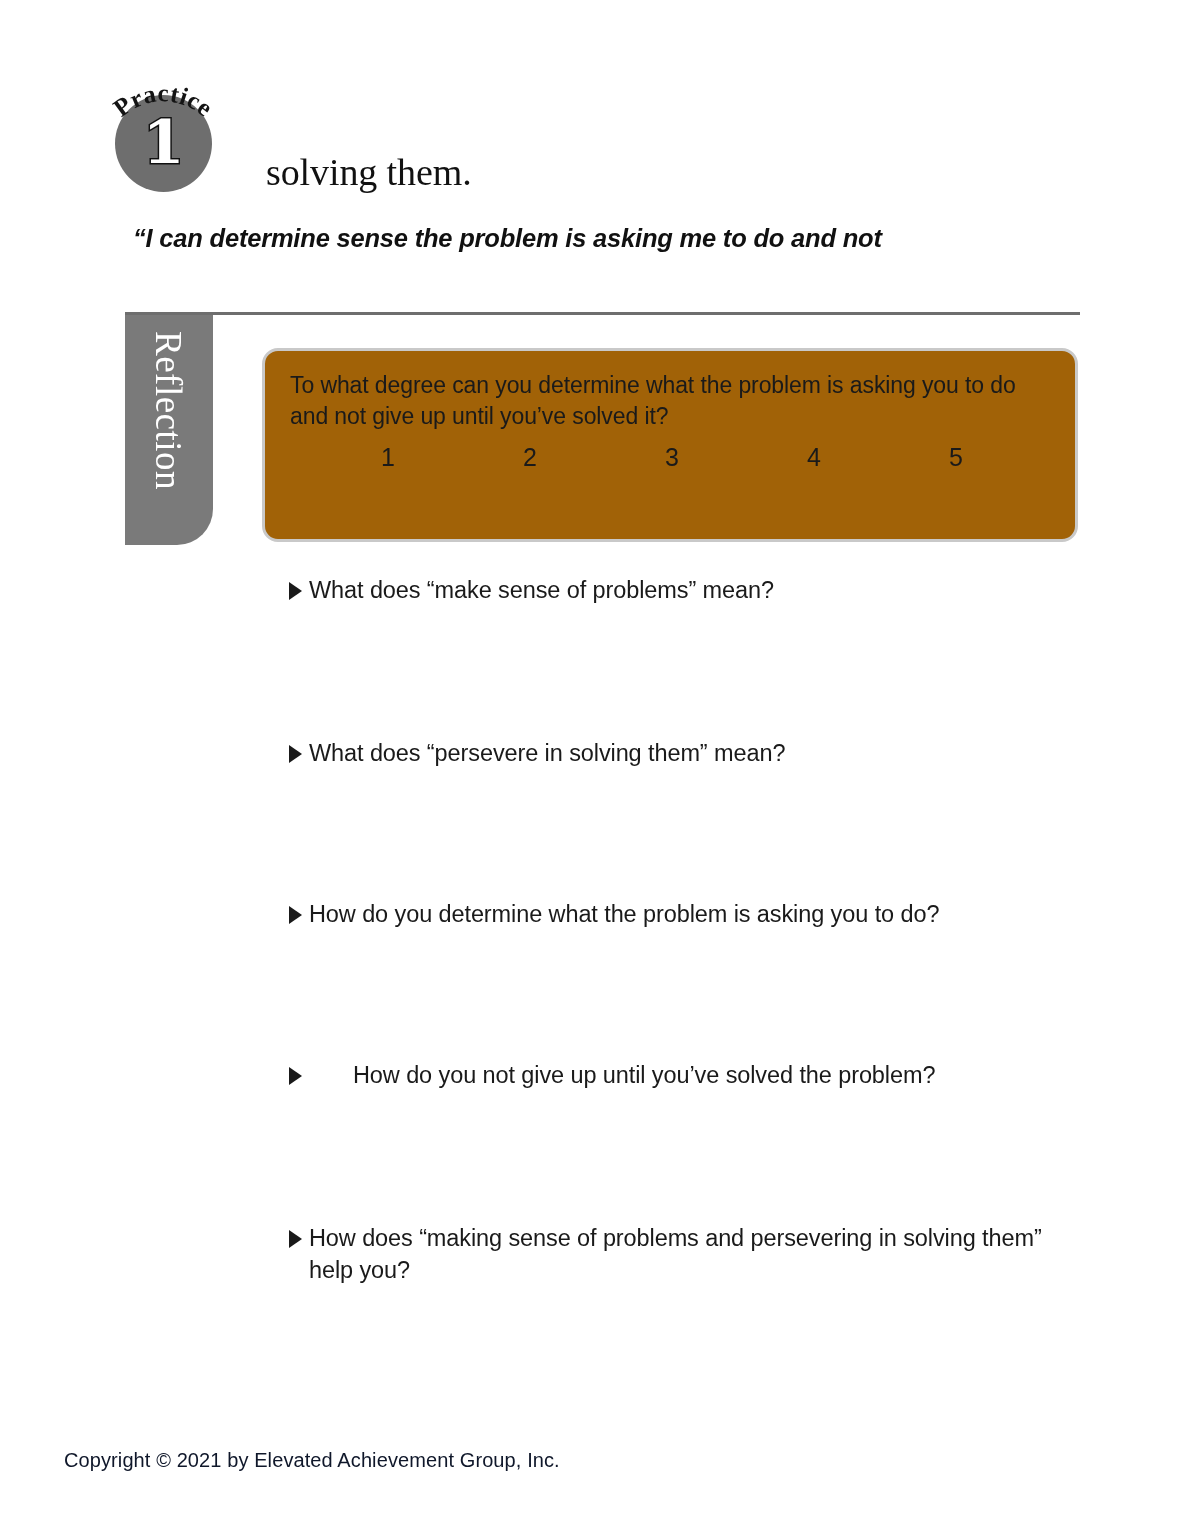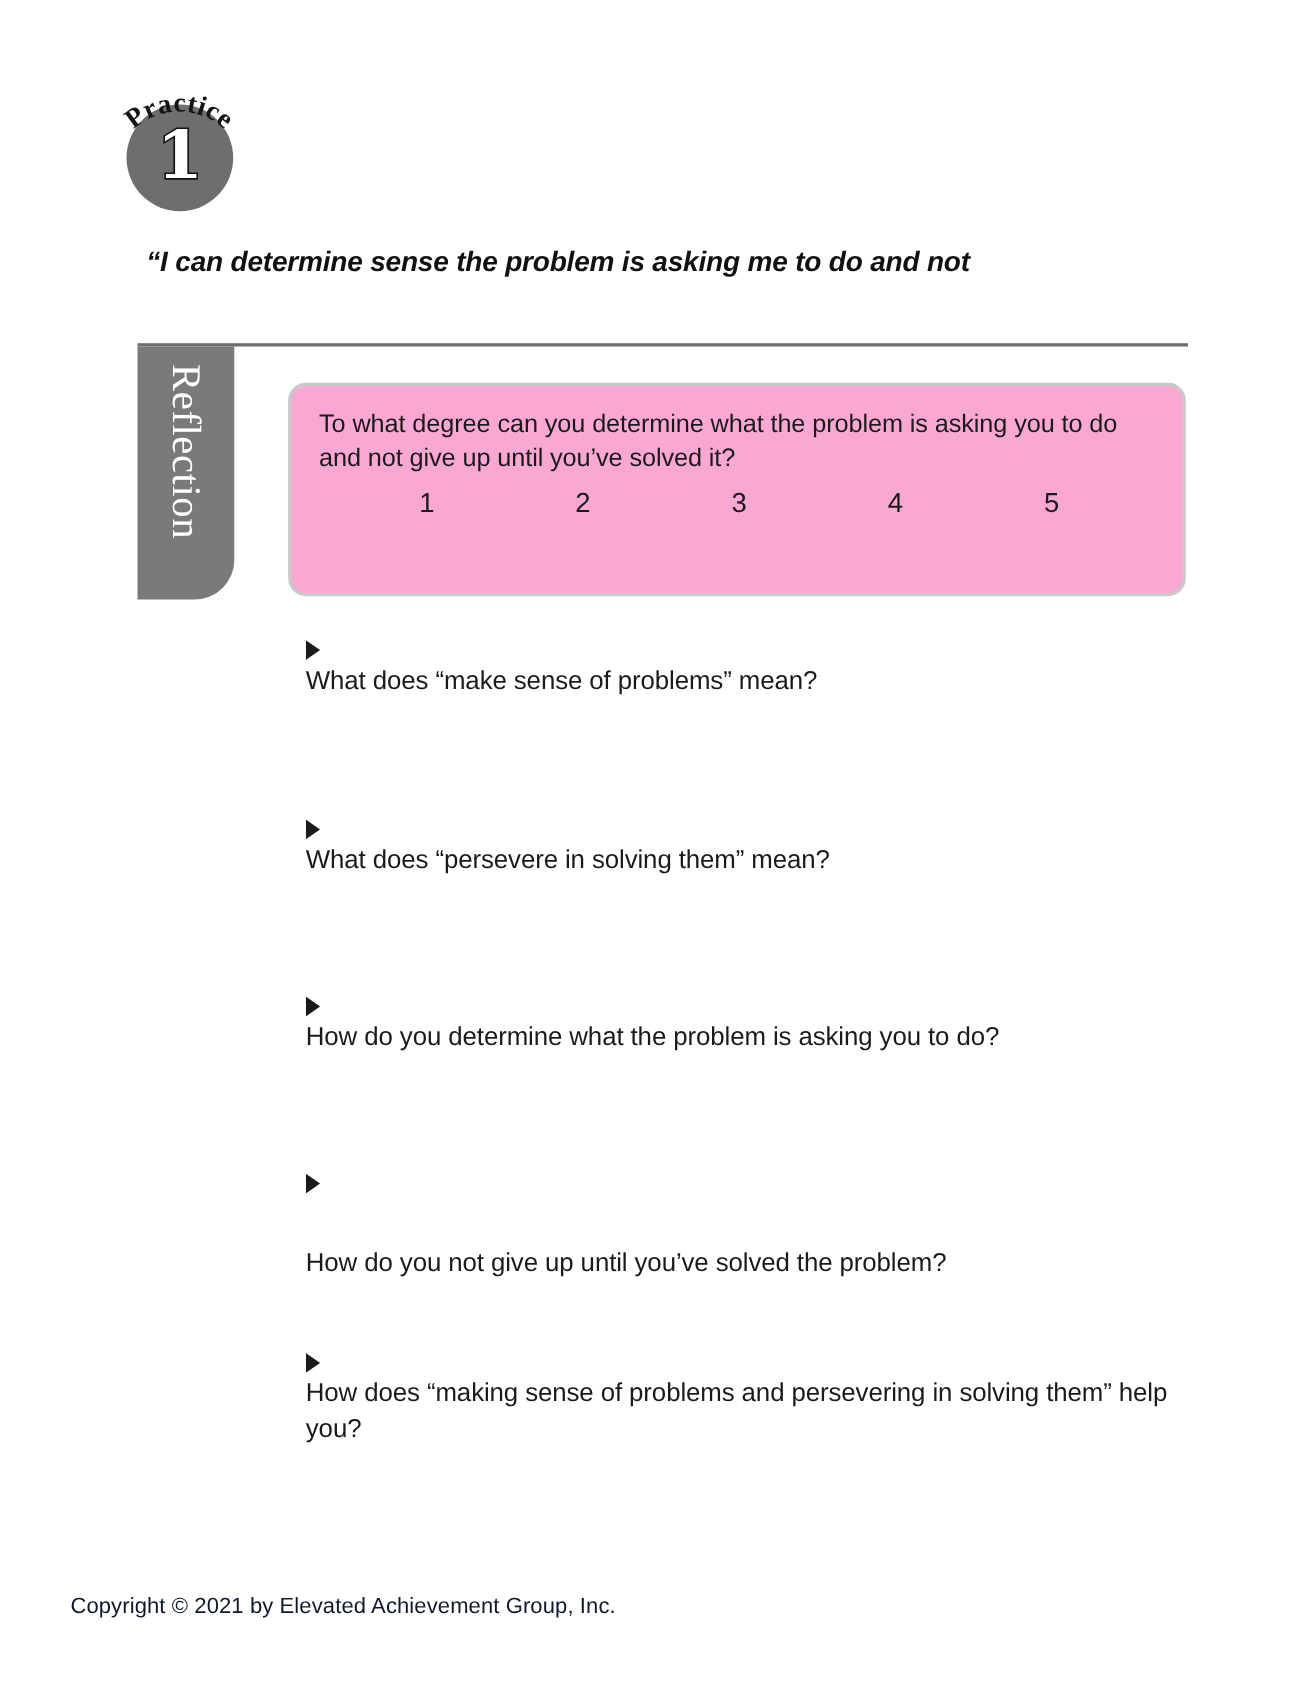--- a/index.html
+++ b/index.html
@@ -142,21 +142,21 @@
   
   #rating-box {
     position: absolute;
     left: 262px;
     top: 348px;
     width: 816px;
     height: 194px;
     border: 3px solid #c9c9c9;
     border-radius: 16px;
     box-sizing: border-box;
-    background: #f9a8d4;
+    background: #a16207;
   }
   #rating-prompt {
     position: absolute;
     left: 25px;
     top: 19px;
     width: 765px;
     font-size: 23px;
     line-height: 1.33;
     color: #1a1a1a;
     letter-spacing: -0.1px;
@@ -183,25 +183,24 @@
   .scale-row.words {
     margin-top: 17px;
   }
   .scale-row.words .scale-cell {
     font-size: 23px;
   }
 
   
   .question {
     position: absolute;
-    left: 278px;
+    left: 289px;
     width: 800px;
     display: flex;
     align-items: flex-start;
-    flex-direction: column;
   }
   .q-arrow {
     flex: 0 0 auto;
     width: 13px;
     height: 20px;
     margin-top: 8px;
     margin-right: 7px;
   }
   .q-arrow svg { display: block; }
   .q-text {
@@ -239,20 +238,21 @@
     </defs>
     <text>
       <textPath href="#arcpath" startOffset="50%" text-anchor="middle">Practice</textPath>
     </text>
   </svg>
   <div id="practice-number">1</div>
 </div>
 
 <div id="practice-title">
   <br>
+  <span>solving them.</span>
 </div>
 
 <div id="can-statement">
   <span>“I can determine sense the problem is asking me to do and not</span>
 </div>
 
 <div id="section-rule"></div>
 
 <div id="reflection-tab">
   <div id="reflection-label">Reflection</div>

